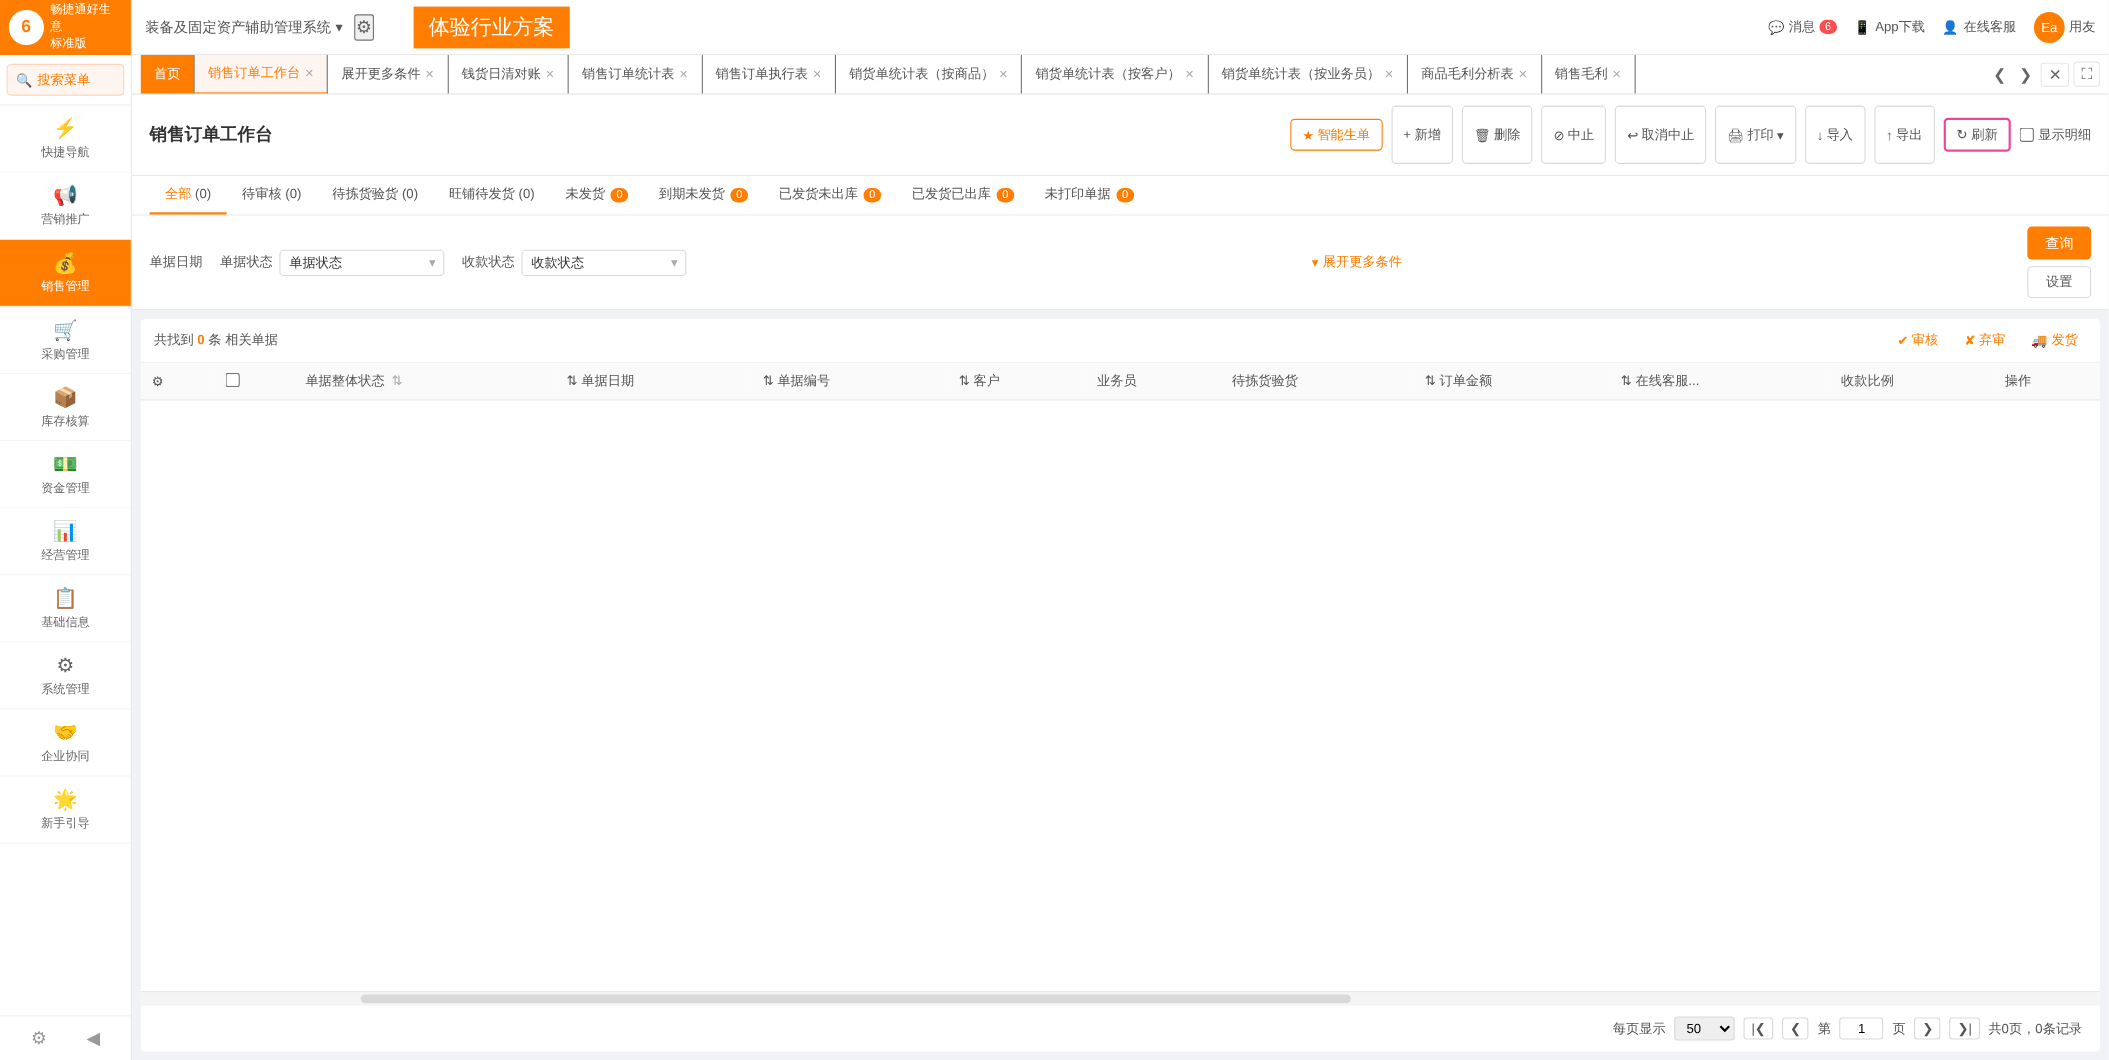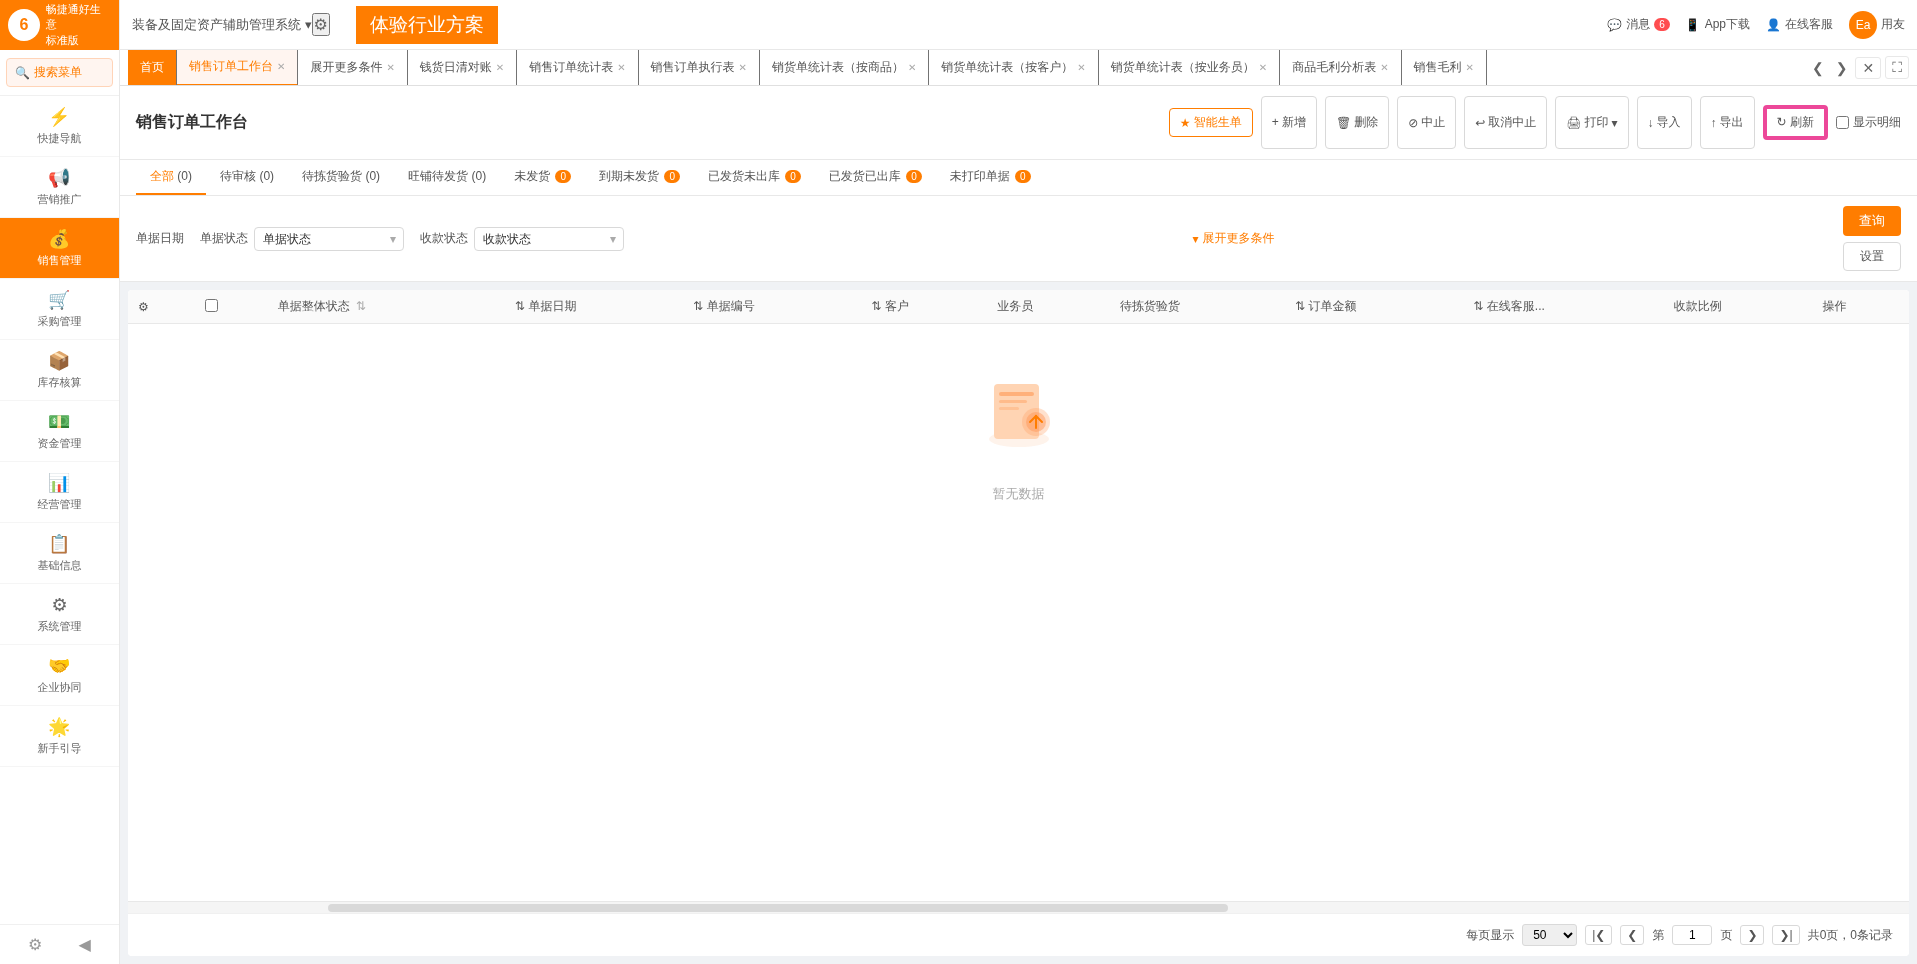--- a/index.html
+++ b/index.html
@@ -17,21 +17,21 @@
     .sidebar-item.active { background: #ff7d00; color: #fff; }
     .sidebar-item .icon { font-size: 18px; margin-bottom: 3px; }
     .sidebar-item .label { font-size: 11px; text-align: center; }
     .sidebar-bottom { padding: 10px; display: flex; justify-content: space-around; border-top: 1px solid #f0f0f0; }
     .sidebar-bottom-btn { cursor: pointer; color: #999; font-size: 16px; }
 
     
     .main { flex: 1; display: flex; flex-direction: column; overflow: hidden; }
 
     
-    .topbar { height: 50px; background: #fff; border-bottom: 1px solid #e8e8e8; display: flex; align-items: center; padding: 0 12px; }
+    .topbar { height: 50px; background: #fff; border-bottom: 1px solid #e8e8e8; display: flex; align-items: center; padding: 0 12px; gap: 10px; }
     .topbar-system-selector { display: flex; align-items: center; gap: 4px; cursor: pointer; color: #555; font-size: 13px; }
     .topbar-settings-btn { cursor: pointer; color: #666; font-size: 16px; }
     .topbar-experience-btn { background: #ff7d00; color: #fff; border: none; padding: 6px 14px; border-radius: 0; cursor: pointer; font-size: 19px; margin-left: 26px; }
     .topbar-right { display: flex; align-items: center; gap: 16px; margin-left: auto; }
     .topbar-right-item { display: flex; align-items: center; gap: 4px; cursor: pointer; color: #555; font-size: 12px; }
     .topbar-badge { background: #ff4d4f; color: #fff; border-radius: 8px; padding: 1px 5px; font-size: 10px; }
     .topbar-avatar { width: 28px; height: 28px; background: #ff7d00; border-radius: 50%; display: flex; align-items: center; justify-content: center; color: #fff; font-size: 12px; }
 
     
     .tabbar { background: #fff; border-bottom: 1px solid #e0e0e0; display: flex; align-items: center; padding: 0 8px; height: 36px; overflow: hidden; }
@@ -45,21 +45,21 @@
 
     
     .content { flex: 1; display: flex; flex-direction: column; overflow: hidden; background: #f0f2f5; }
 
     
     .page-header { background: #fff; padding: 10px 16px; display: flex; align-items: center; justify-content: space-between; border-bottom: 1px solid #e8e8e8; }
     .page-title { font-size: 16px; font-weight: bold; color: #333; }
     .page-actions { display: flex; align-items: center; gap: 8px; }
     .btn-smart { background: #fff; border: 1px solid #ff7d00; color: #ff7d00; padding: 5px 10px; border-radius: 4px; cursor: pointer; font-size: 12px; display: flex; align-items: center; gap: 3px; }
     .btn-action { background: #fff; border: 1px solid #d9d9d9; color: #555; padding: 17px 10px; border-radius: 4px; cursor: pointer; font-size: 12px; display: flex; align-items: center; gap: 3px; }
-    .btn-refresh { background: #fff; border: 4px solid #ec4899; color: #555; padding: 5px 10px; border-radius: 4px; cursor: pointer; font-size: 12px; }
+    .btn-refresh { background: #fff; border: 2px solid #ec4899; color: #555; padding: 5px 10px; border-radius: 4px; cursor: pointer; font-size: 12px; }
     .checkbox-label { display: flex; align-items: center; gap: 4px; color: #555; font-size: 12px; cursor: pointer; }
 
     
     .subtab-bar { background: #fff; padding: 0 16px; border-bottom: 1px solid #e8e8e8; display: flex; align-items: center; gap: 0; }
     .subtab { padding: 8px 14px; cursor: pointer; color: #555; font-size: 12px; border-bottom: 2px solid transparent; white-space: nowrap; }
     .subtab.active { color: #ff7d00; border-bottom: 2px solid #ff7d00; }
     .subtab-badge-orange { background: #ff7d00; color: #fff; border-radius: 8px; padding: 1px 5px; font-size: 10px; margin-left: 2px; }
 
     
     .filter-bar { background: #fff; padding: 10px 16px; border-bottom: 1px solid #e8e8e8; }
@@ -376,20 +376,42 @@
           <span>展开更多条件</span>
         </div>
         <div style="margin-left:auto; display:flex; gap:6px; flex-direction:column;">
           <button class="btn-query">查询</button>
           <button class="btn-settings-small">设置</button>
         </div>
       </div>
     </div>
 
     <div class="table-area">
+      <div class="table-toolbar">
+        <span class="table-count">
+          <span>共找到</span>
+          <span class="highlight">0</span>
+          <span>条</span>
+          <span>相关单据</span>
+        </span>
+        <div class="table-actions">
+          <span class="table-action-btn orange">
+            <span>✔</span>
+            <span>审核</span>
+          </span>
+          <span class="table-action-btn orange">
+            <span>✘</span>
+            <span>弃审</span>
+          </span>
+          <span class="table-action-btn orange">
+            <span>🚚</span>
+            <span>发货</span>
+          </span>
+        </div>
+      </div>
       <div class="table-scroll">
         <table class="data-table">
           <thead>
             <tr>
               <th><span>⚙</span></th>
               <th><input type="checkbox" style=""></th>
               <th>
                 <span>单据整体状态</span>
                 <span class="sort-icon">⇅</span>
               </th>
@@ -424,36 +446,20 @@
               </th>
               <th>
                 <span>操作</span>
               </th>
             </tr>
           </thead>
           <tbody>
           </tbody>
         </table>
 
-        <div class="empty-state">
-          <div class="empty-icon">
-            <svg width="90" height="90" viewBox="0 0 90 90" fill="none" xmlns="http://www.w3.org/2000/svg">
-              <ellipse cx="45" cy="75" rx="30" ry="8" fill="#fde8d8" opacity="0.5"></ellipse>
-              <rect x="20" y="20" width="45" height="55" rx="4" fill="#ffd4b3"></rect>
-              <rect x="25" y="28" width="35" height="4" rx="2" fill="#ffb07a"></rect>
-              <rect x="25" y="36" width="28" height="3" rx="1.5" fill="#ffb07a" opacity="0.7"></rect>
-              <rect x="25" y="43" width="20" height="3" rx="1.5" fill="#ffb07a" opacity="0.5"></rect>
-              <circle cx="62" cy="58" r="14" fill="#ff9a5c" opacity="0.3"></circle>
-              <circle cx="62" cy="58" r="10" fill="#ff9a5c" opacity="0.5"></circle>
-              <path d="M56 58 L62 52 L68 58" stroke="#ff7d00" stroke-width="2" stroke-linecap="round" fill="none"></path>
-              <path d="M62 52 L62 64" stroke="#ff7d00" stroke-width="2" stroke-linecap="round"></path>
-            </svg>
-          </div>
-          <span class="empty-text">暂无数据</span>
-        </div>
       </div>
 
       <div class="horizontal-scroll">
         <div class="horizontal-scroll-thumb"></div>
       </div>
 
       <div class="pagination">
         <span class="pagination-label">每页显示</span>
         <select class="pagination-select">
           <option>50</option>

